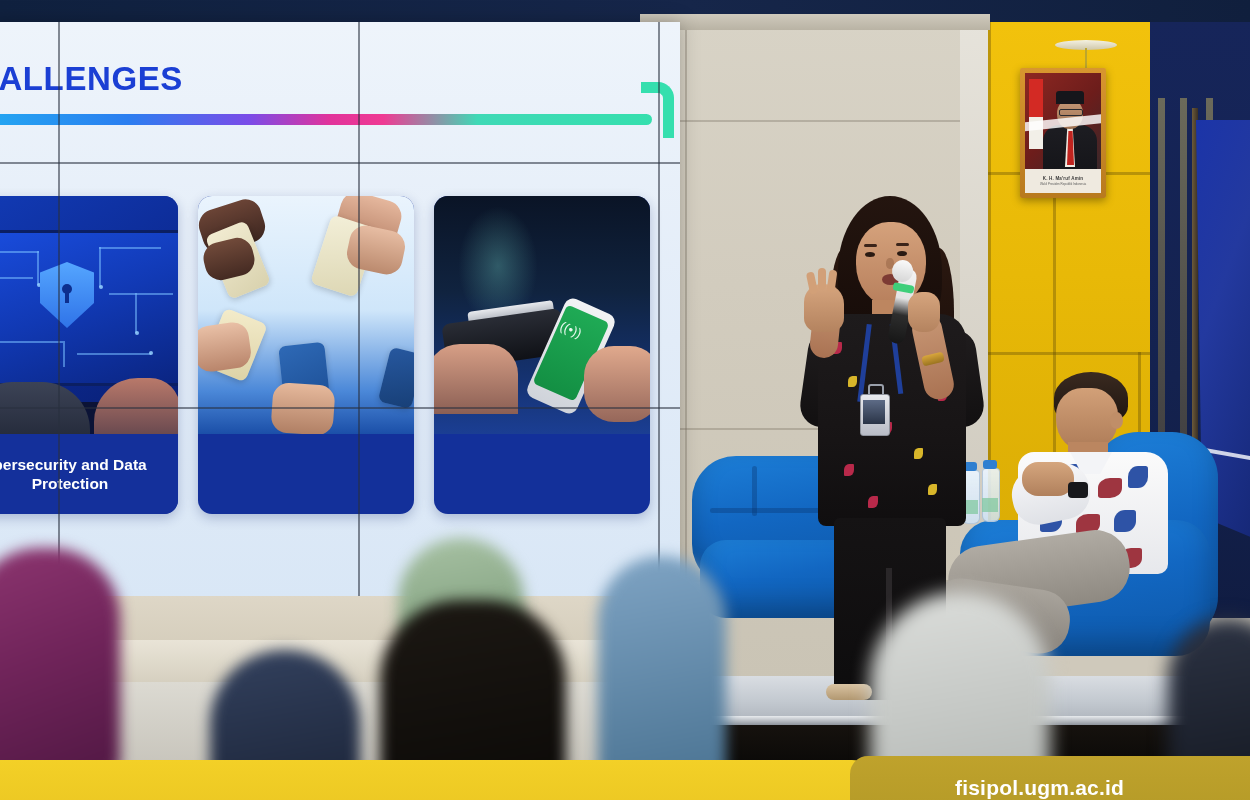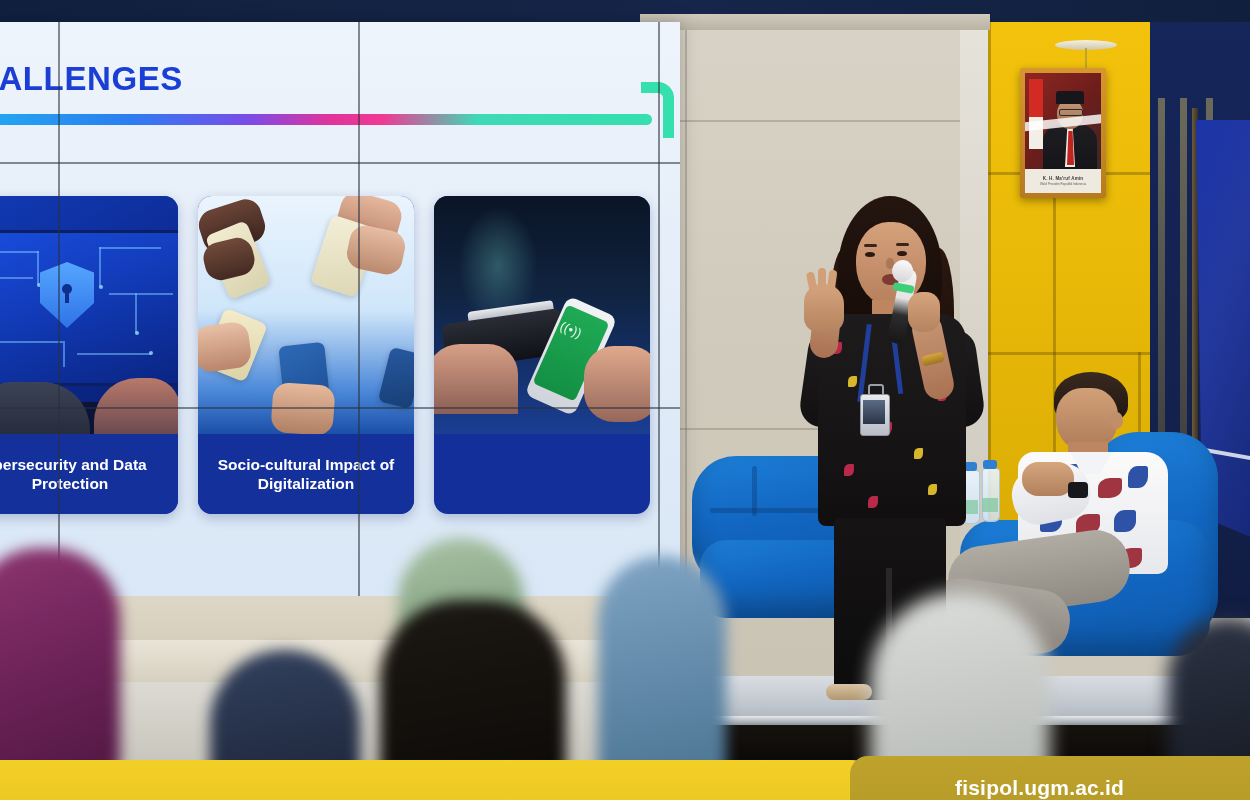--- a/index.html
+++ b/index.html
@@ -354,21 +354,20 @@
             <div class="hnd" style="left:6px;top:44px;width:50px;height:38px;background:linear-gradient(180deg,#714a3a,#442a22);transform:rotate(-14deg);"></div>
             <div class="hnd" style="left:140px;top:0px;width:62px;height:46px;background:linear-gradient(180deg,#e5b79d,#b9846a);transform:rotate(16deg);"></div>
             <div class="ph" style="left:122px;top:24px;width:48px;height:72px;background:linear-gradient(160deg,#f3efd8,#ddd7b4);transform:rotate(18deg);"></div>
             <div class="hnd" style="left:150px;top:32px;width:56px;height:44px;background:linear-gradient(180deg,#e7bda3,#bb8a6e);transform:rotate(12deg);"></div>
             <div class="ph" style="left:14px;top:118px;width:46px;height:62px;background:linear-gradient(160deg,#f4eccb,#dcd2a6);transform:rotate(22deg);"></div>
             <div class="hnd" style="left:-4px;top:128px;width:56px;height:46px;background:linear-gradient(180deg,#e9c0a6,#b9856b);transform:rotate(-8deg);"></div>
             <div class="ph" style="left:84px;top:148px;width:46px;height:74px;background:linear-gradient(160deg,#2e69b6,#194a8f);transform:rotate(-6deg);"></div>
             <div class="hnd" style="left:74px;top:188px;width:62px;height:50px;background:linear-gradient(180deg,#e6b99c,#b07f64);transform:rotate(4deg);"></div>
             <div class="ph" style="left:186px;top:154px;width:34px;height:56px;background:linear-gradient(160deg,#27589f,#173f77);transform:rotate(14deg);"></div>
           </div>
-          <div class="card-label">Socio-cultural Impact of Digitalization</div>
         </div>
 
         <div class="card" id="card3">
           <div class="card-img">
             <div class="paybg"></div>
             <div class="pay-glow"></div>
             <div class="pos-top"></div>
             <div class="pos"></div>
             <div class="payphone"></div>
             <div class="payscreen"></div>

